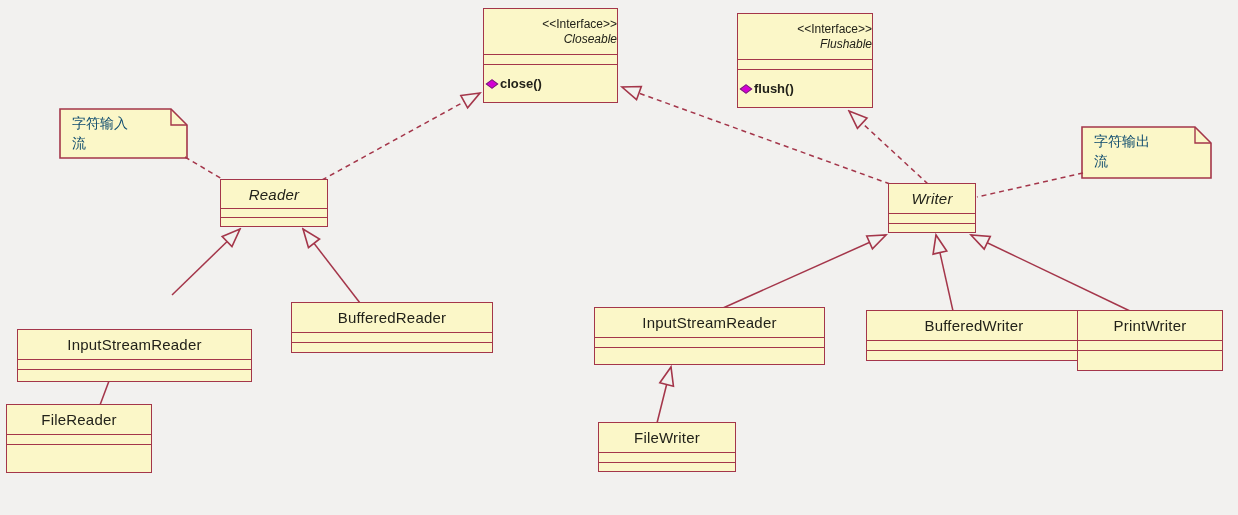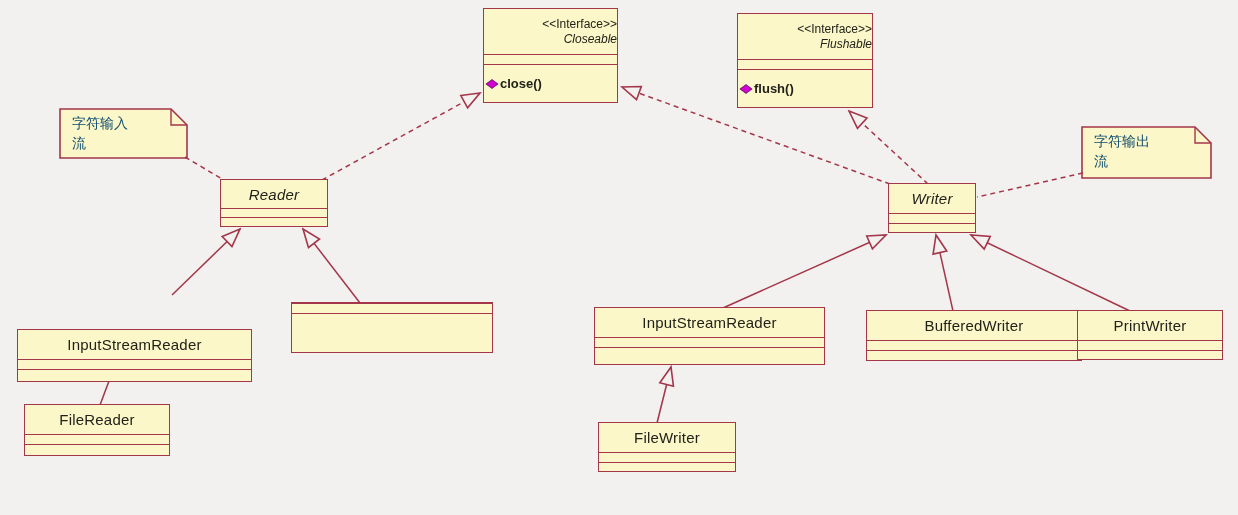--- a/index.html
+++ b/index.html
@@ -87,24 +87,24 @@
   #box-writer .name-comp    { flex: 0 0 29px; }
   #box-writer .c1           { flex: 0 0 10px; }
   #box-writer .c2           { flex: 1 1 auto; }
 
   .cls .name-comp { flex: 0 0 29px; }
   .cls .c1        { flex: 0 0 10px; }
   .cls .c2        { flex: 1 1 auto; }
 
   #box-input_stream_reader  { left: 17px;   top: 294px; width: 235px; height: 53px; margin-top: 35px; }
   #box-buffered_reader      { left: 291px;  top: 302px; width: 202px; height: 51px; }
-  #box-file_reader          { left: 24px;   top: 404px; width: 146px; height: 52px; }
+  #box-file_reader          { left: 6px;   top: 404px; width: 146px; height: 69px; }
   #box-output_stream_writer { left: 594px;  top: 307px; width: 231px; height: 58px; }
   #box-buffered_writer      { left: 866px;  top: 310px; width: 216px; height: 51px; }
-  #box-print_writer         { left: 1077px; top: 310px; width: 146px; height: 50px; }
+  #box-print_writer         { left: 1077px; top: 310px; width: 146px; height: 61px; }
   #box-file_writer          { left: 598px;  top: 422px; width: 138px; height: 50px; }
 
   
   .note-text {
     position: absolute;
     z-index: 3;
     font-size: 14px;
     font-weight: normal;
     color: #0c4a6e;
     line-height: 1.45;
@@ -186,20 +186,21 @@
     <div class="comp c2"></div>
   </div>
 
   <div class="uml-box cls" id="box-input_stream_reader">
     <div class="name-comp">InputStreamReader</div>
     <div class="comp c1"></div>
     <div class="comp c2"></div>
   </div>
 
   <div class="uml-box cls" id="box-buffered_reader">
+    <div class="name-comp">BufferedReader</div>
     <div class="comp c1"></div>
     <div class="comp c2"></div>
   </div>
 
   <div class="uml-box cls" id="box-file_reader">
     <div class="name-comp">FileReader</div>
     <div class="comp c1"></div>
     <div class="comp c2"></div>
   </div>
 

